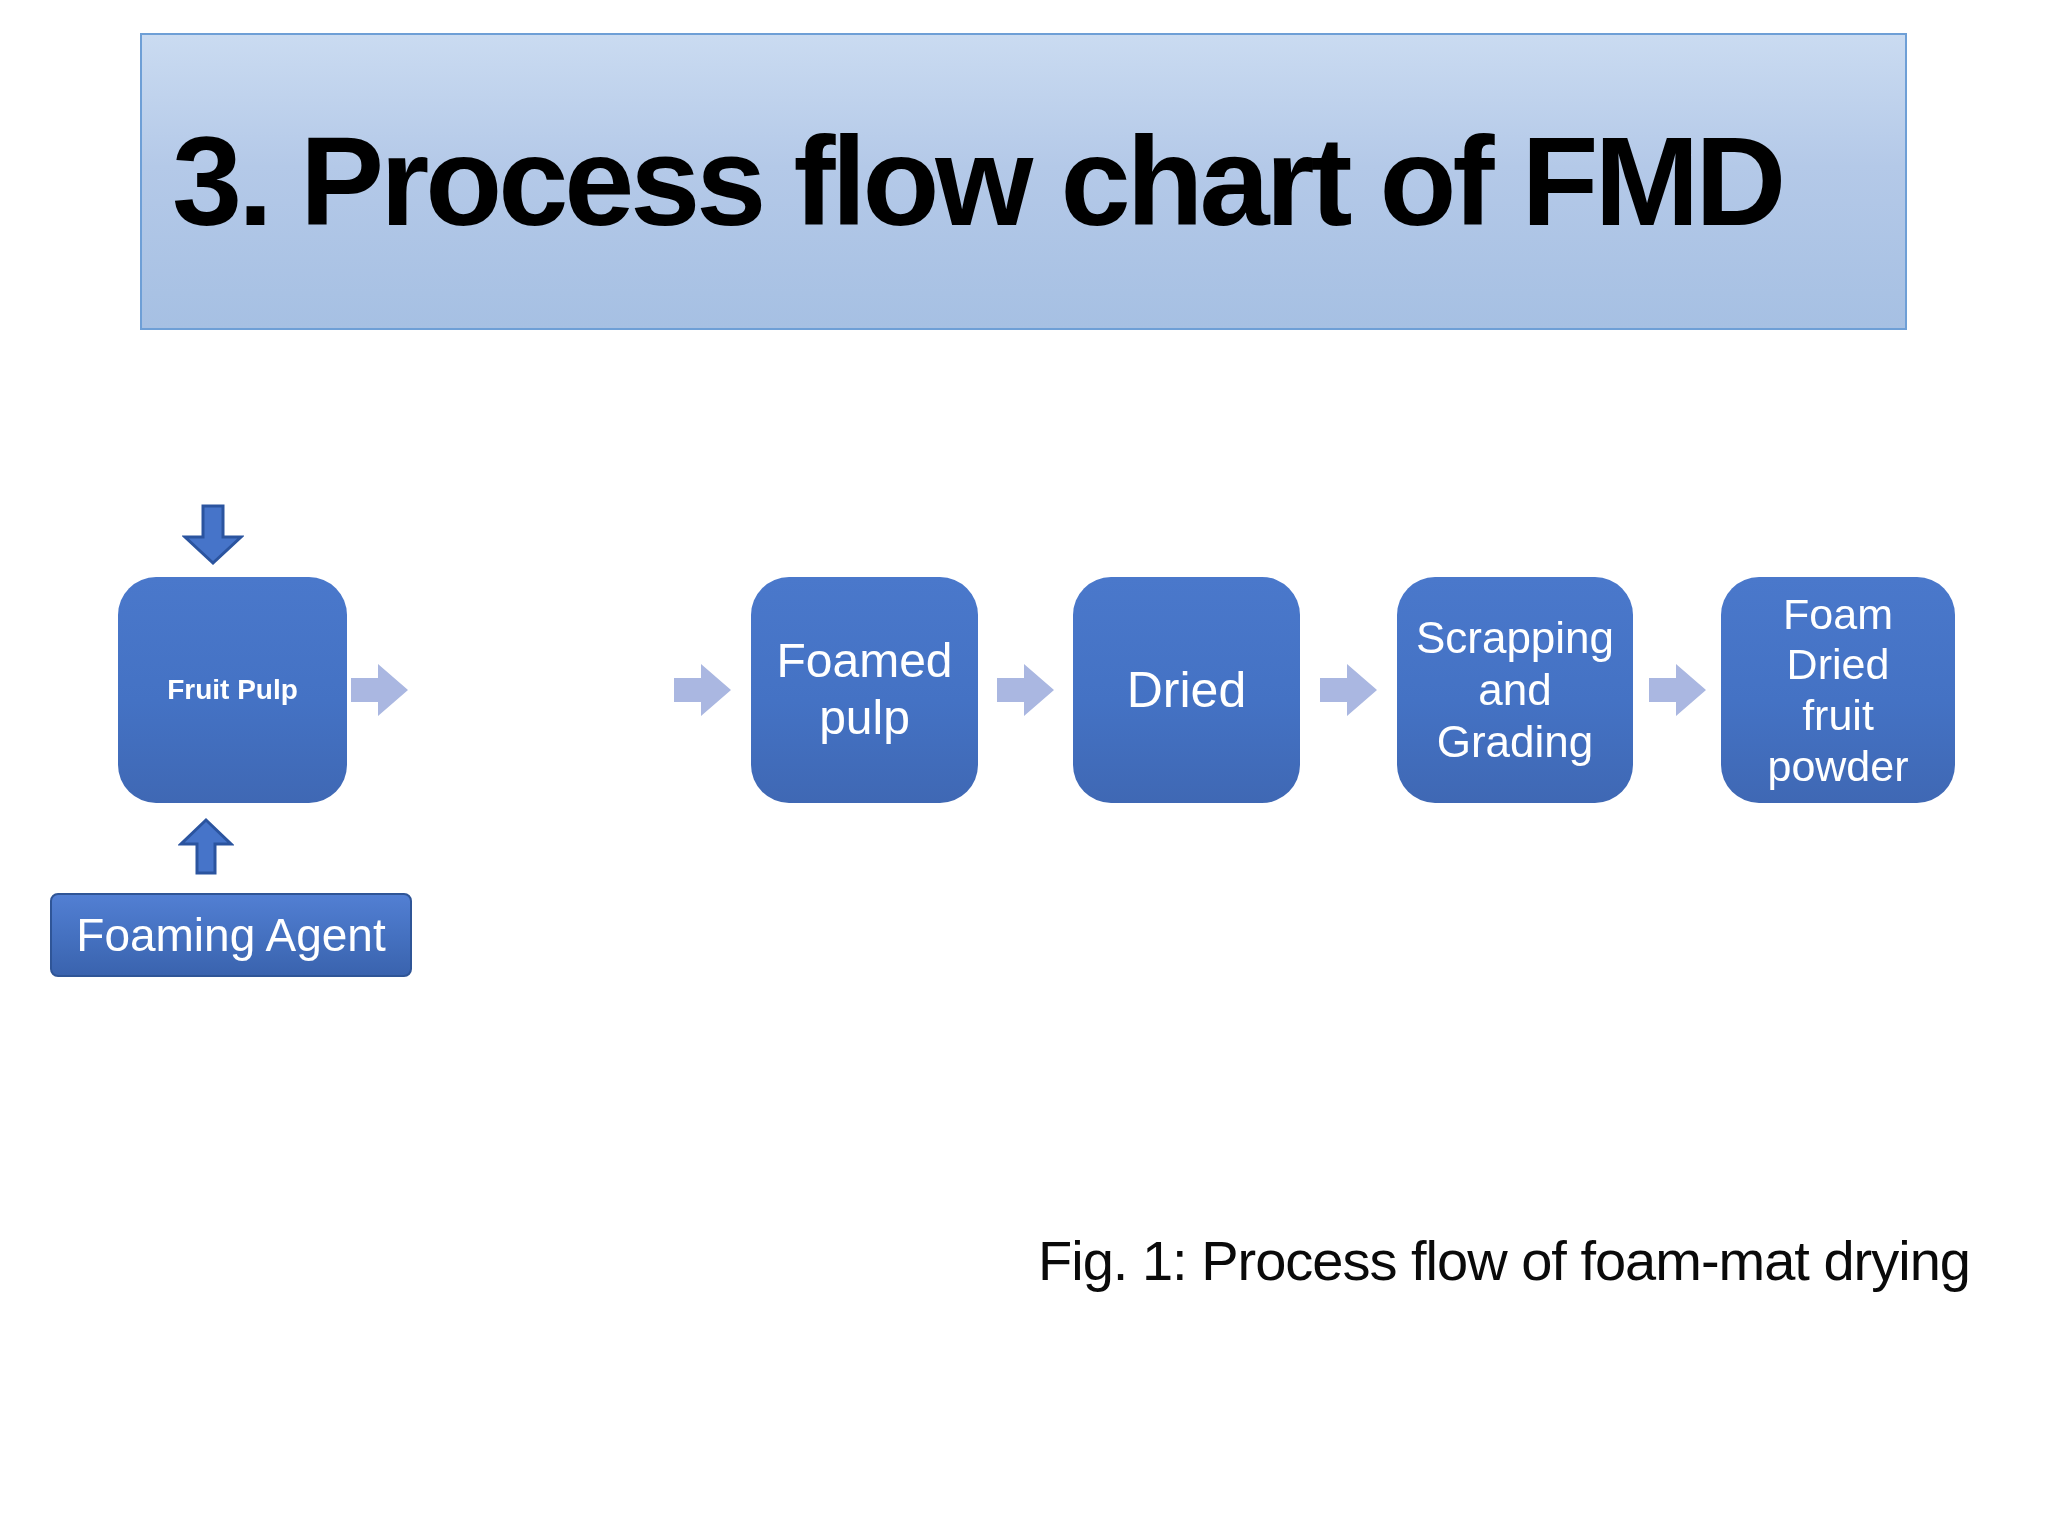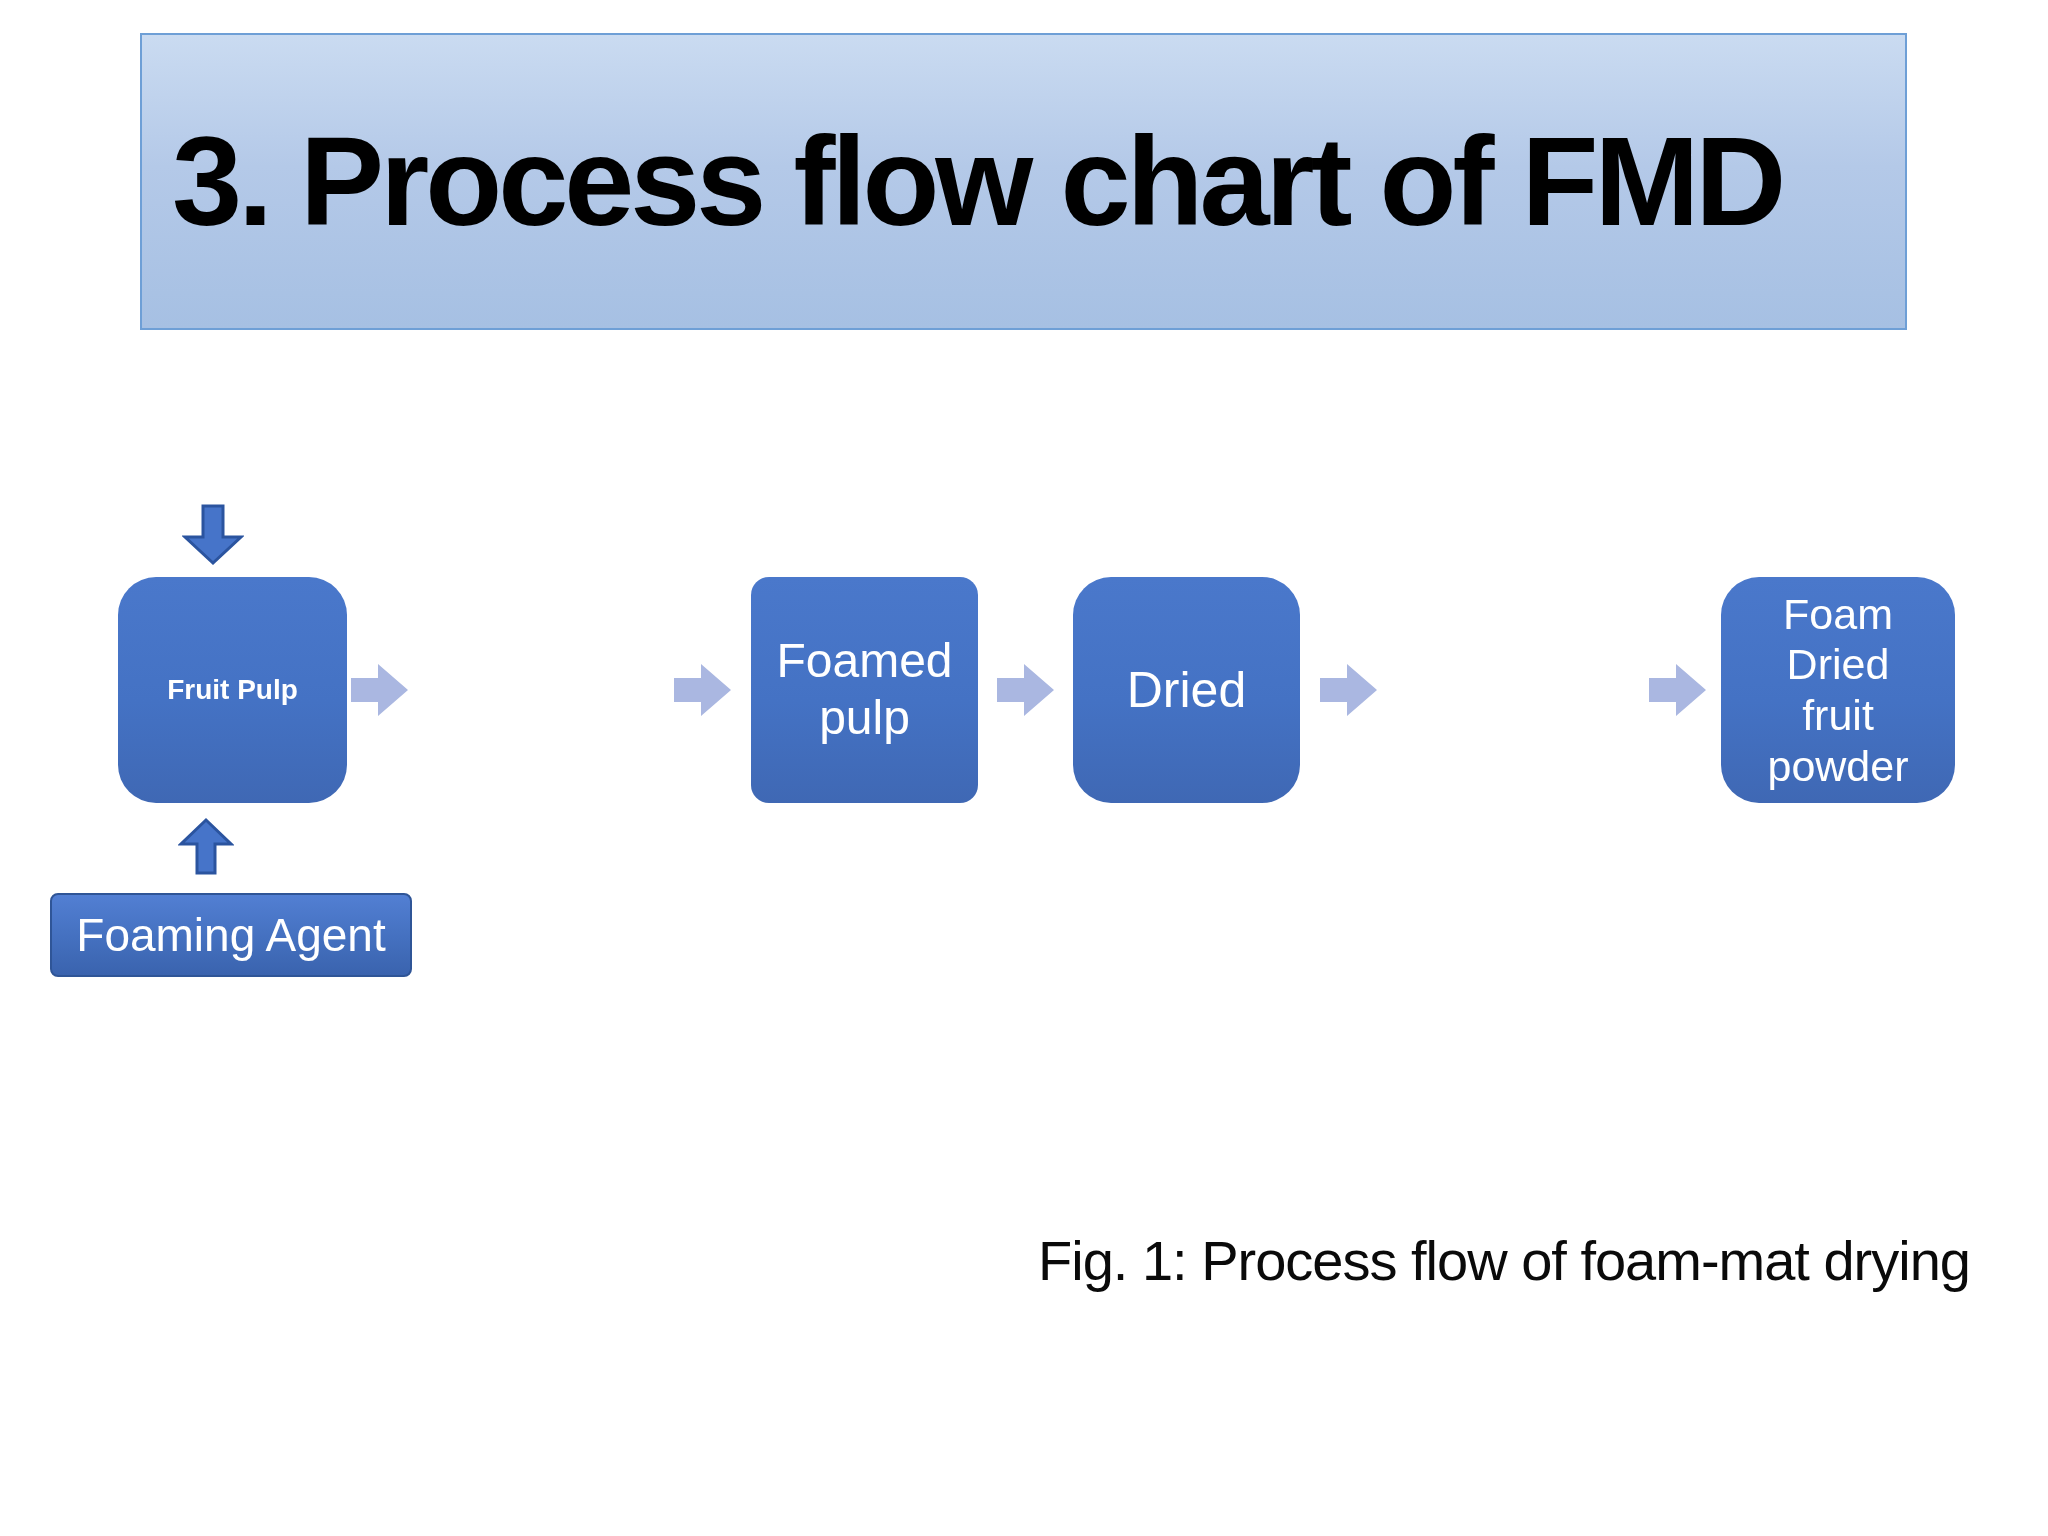--- a/index.html
+++ b/index.html
@@ -43,21 +43,21 @@
     position:absolute;top:577px;height:226px;box-sizing:border-box;
     background:linear-gradient(180deg,#4a78cb 0%,#4472c4 55%,#3f68b4 100%);
     border-radius:38px;
     color:#ffffff;
     display:flex;align-items:center;justify-content:center;
     text-align:center;line-height:1.18;
   }
   .step .lbl{white-space:pre-line;padding:0 8px;}
   .step.s1{left:118px;width:229px;font-size:28px;font-weight:bold;}
   .step.s2{left:428px;width:227px;font-size:50px;}
-  .step.s3{left:751px;width:227px;font-size:48px;border-radius:18px;}
+  .step.s3{left:751px;width:227px;font-size:48px;}
   .step.s4{left:1073px;width:227px;font-size:50px;}
   .step.s5{left:1397px;width:236px;font-size:44px;}
   .step.s6{left:1721px;width:234px;font-size:43px;}
   
   .chevron{position:absolute;top:662px;width:58px;height:56px;}
   .chevron.c1{left:351px;}
   .chevron.c2{left:674px;}
   .chevron.c3{left:997px;}
   .chevron.c4{left:1320px;}
   .chevron.c5{left:1649px;}
@@ -85,20 +85,25 @@
   <div class="step s1">
     <span class="lbl">Fruit Pulp</span>
   </div>
   <div class="step s3">
     <span class="lbl">Foamed
 pulp</span>
   </div>
   <div class="step s4">
     <span class="lbl">Dried</span>
   </div>
+  <div class="step s5">
+    <span class="lbl">Scrapping
+and
+Grading</span>
+  </div>
   <div class="step s6">
     <span class="lbl">Foam
 Dried
 fruit
 powder</span>
   </div>
 
   <svg class="chevron c1" viewBox="0 0 58 56">
     <path d="M0 16 H27 V2 L57 28 L27 54 V40 H0 Z" fill="#aab7e1"></path>
   </svg>

